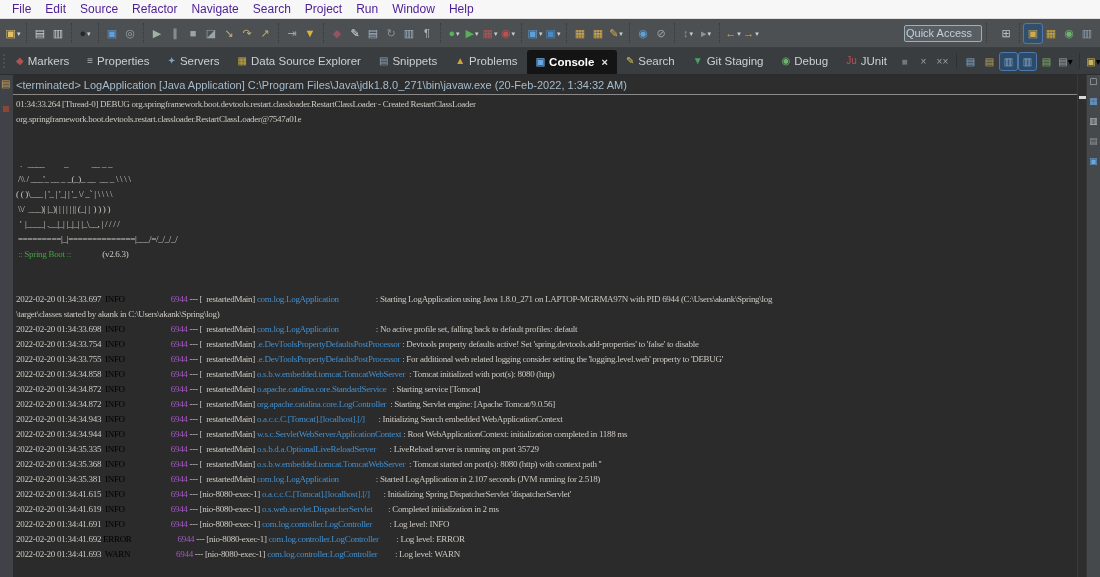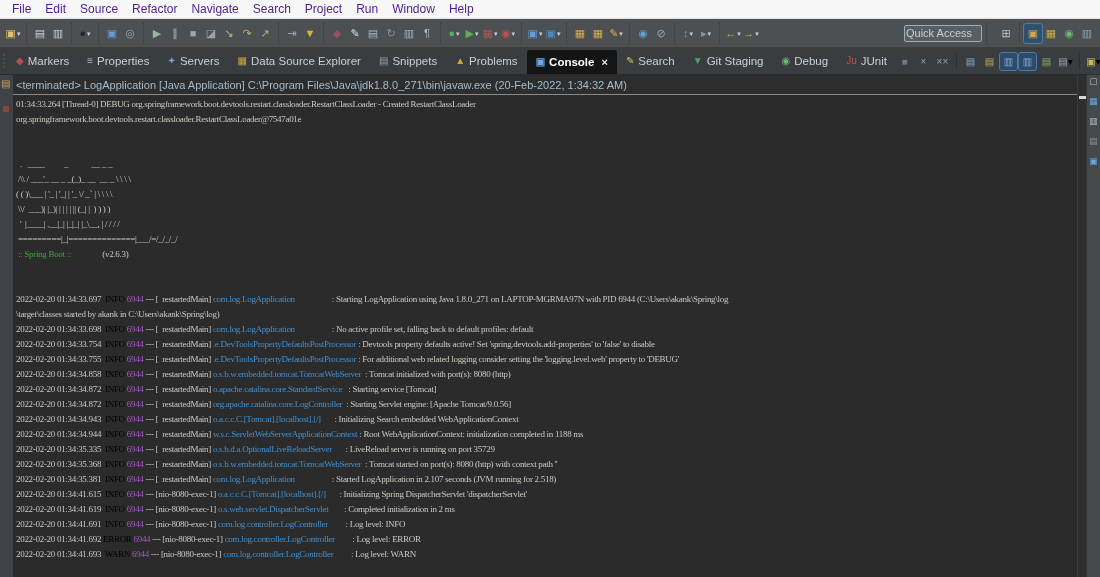--- a/index.html
+++ b/index.html
@@ -70,21 +70,21 @@
     color:#a5bccd; font-size:11px; padding-left:3px; white-space:nowrap; overflow:hidden;
   }
   .console-lines {
     flex:1; overflow:hidden; padding:2px 0 0 3px;
     font-family:Liberation Serif, serif;
     font-size:9px; letter-spacing:-0.3px; line-height:15px;
   }
   .cline { height:15px; white-space:pre; }
   .c-fg  { color:var(--c-fg); }
   .c-grn { color:var(--c-grn); }
-  .c-mag { color:var(--c-mag); }
+  .c-mag { color:var(--c-mag);margin-left:44px; }
   .c-blu { color:var(--c-blu); }
   .scrollbar { width:9px; flex:none; background:#2e2e2e; border-left:1px solid #3a3a3a; position:relative; }
   .scroll-thumb { position:absolute; top:21px; left:1px; width:7px; height:3px; background:#d8d8d8; }
   .rightbar { width:14px; flex:none; background:#45494c; border-left:1px solid #35383b;
               display:flex; flex-direction:column; align-items:center; padding-top:2px; gap:11px; }
   .rb-icon { font-size:9px; line-height:1; cursor:default; }
 </style>
 </head>
 <body>
 

